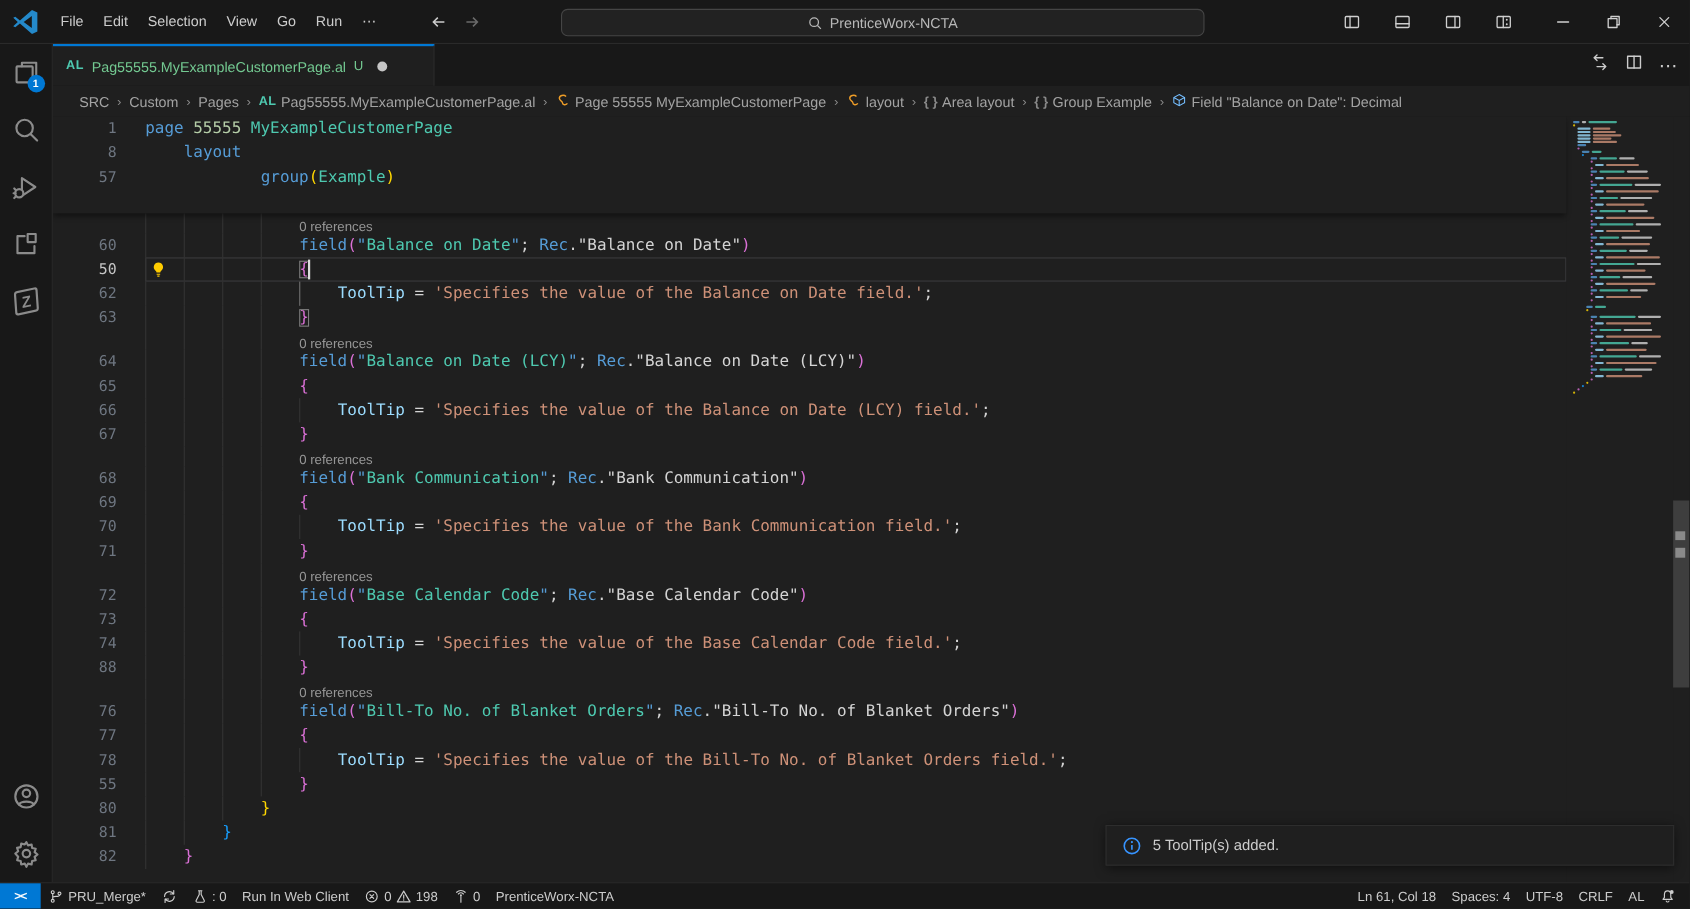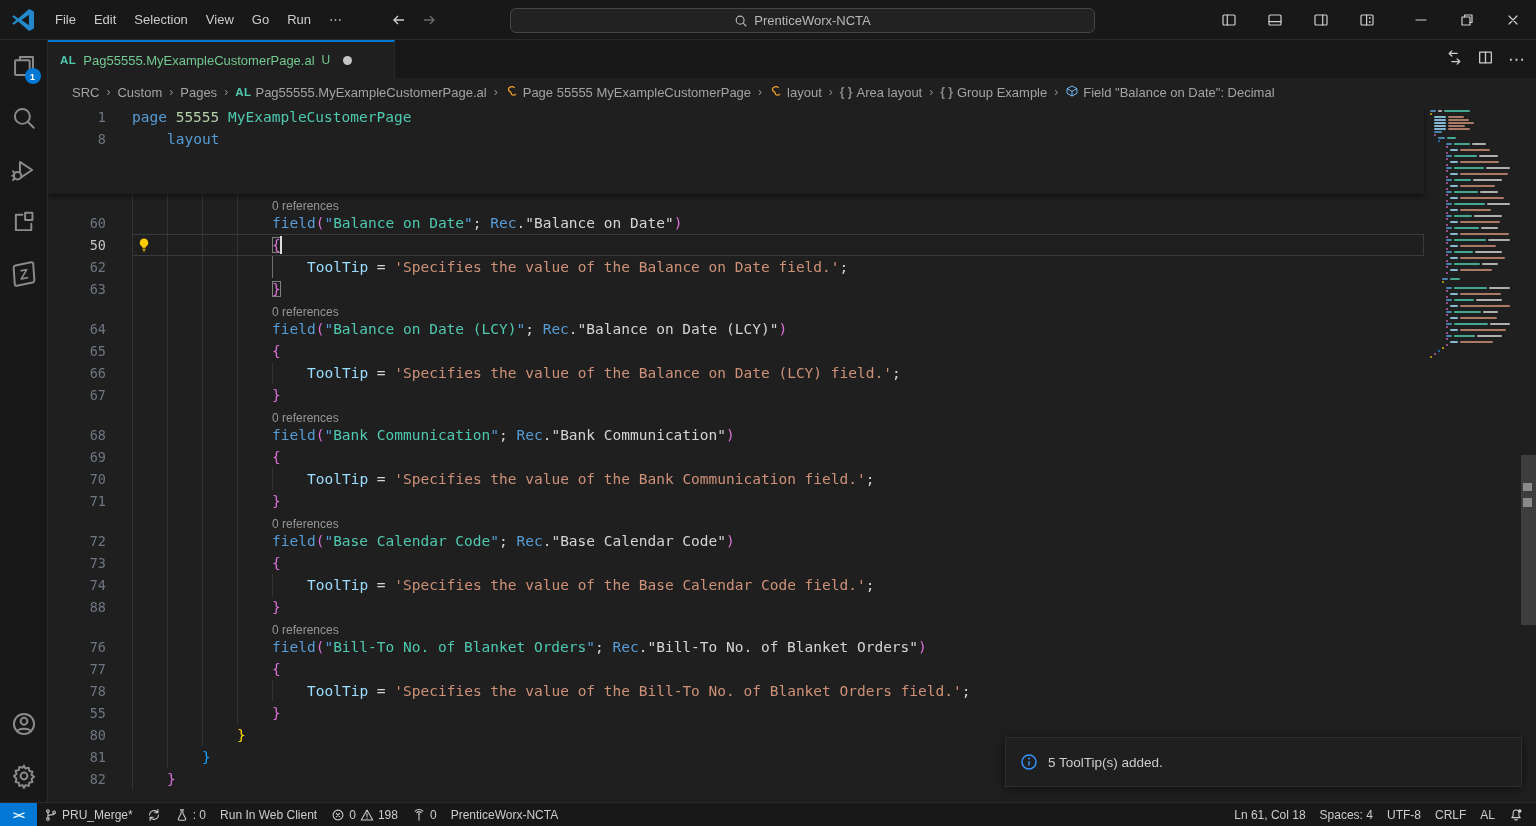--- a/index.html
+++ b/index.html
@@ -93,21 +93,21 @@
   
   #minimap { position:absolute; top:0; right:15px; width:97px; bottom:0; background:#1f1f1f; z-index:4; }
   #minimap-inner { position:absolute; top:4px; left:6px; right:2px; opacity:.8; }
   .mm-row { height:3px; display:flex; align-items:flex-start; }
   .mm-seg { height:2px; margin-right:2px; border-radius:1px; }
   #vscroll { position:absolute; top:0; right:0; width:15px; bottom:0; z-index:6; }
   #vscroll-slider { position:absolute; left:0; right:0; top:349px; height:170px; background:rgba(121,121,121,.35); }
   .scroll-mark { position:absolute; left:2px; width:9px; background:#8a8a8a; }
 
   
-  #toast { position:absolute; right:14px; bottom:39px; width:517px; height:50px; background:#1f1f1f;
+  #toast { position:absolute; right:14px; bottom:39px; width:517px; height:37px; background:#1f1f1f;
            border:1px solid #2d2d2d; box-shadow:0 2px 10px rgba(0,0,0,.55); display:flex;
            align-items:center; padding:0 14px; gap:10px; z-index:40; }
   #toast svg { width:18px; height:18px; flex:0 0 auto; }
   #toast-text { color:#cccccc; font-size:13.5px; }
 
   
   #statusbar { position:absolute; left:0; right:0; bottom:0; height:24px; background:#181818;
                border-top:1px solid #2a2a2a; display:flex; align-items:center; color:#cccccc;
                font-size:12px; z-index:50; }
   .sb-item { display:flex; align-items:center; gap:4px; padding:0 7px; height:24px; cursor:default; }
@@ -432,20 +432,24 @@
       </div>
     <div id="sticky">
         <div class="row">
           <div class="gutter">1</div>
           <div class="content"><span class="codeline" style="left: 0px;"><span class="tk-kw">page</span><span class="tk-pl"> </span><span class="tk-num">55555</span><span class="tk-pl"> </span><span class="tk-type">MyExampleCustomerPage</span></span></div>
         </div>
         <div class="row">
           <div class="gutter">8</div>
           <div class="content"><span class="codeline" style="left: 35px;"><span class="tk-kw">layout</span></span></div>
         </div>
+        <div class="row">
+          <div class="gutter">57</div>
+          <div class="content"><span class="codeline" style="left: 105px;"><span class="tk-kw">group</span><span class="tk-y">(</span><span class="tk-type">Example</span><span class="tk-y">)</span></span></div>
+        </div>
       </div>
     <div id="minimap">
         <div id="minimap-inner">
           <div class="mm-row" style="padding-left: 0px;">
             <span class="mm-seg" style="width: 6px; background: rgb(86, 156, 214);"></span>
             <span class="mm-seg" style="width: 4px; background: rgb(212, 212, 212);"></span>
             <span class="mm-seg" style="width: 26px; background: rgb(78, 201, 176);"></span>
           </div>
           <div class="mm-row" style="padding-left: 0px;">
             <span class="mm-seg" style="width: 2px; background: rgb(255, 215, 0);"></span>

